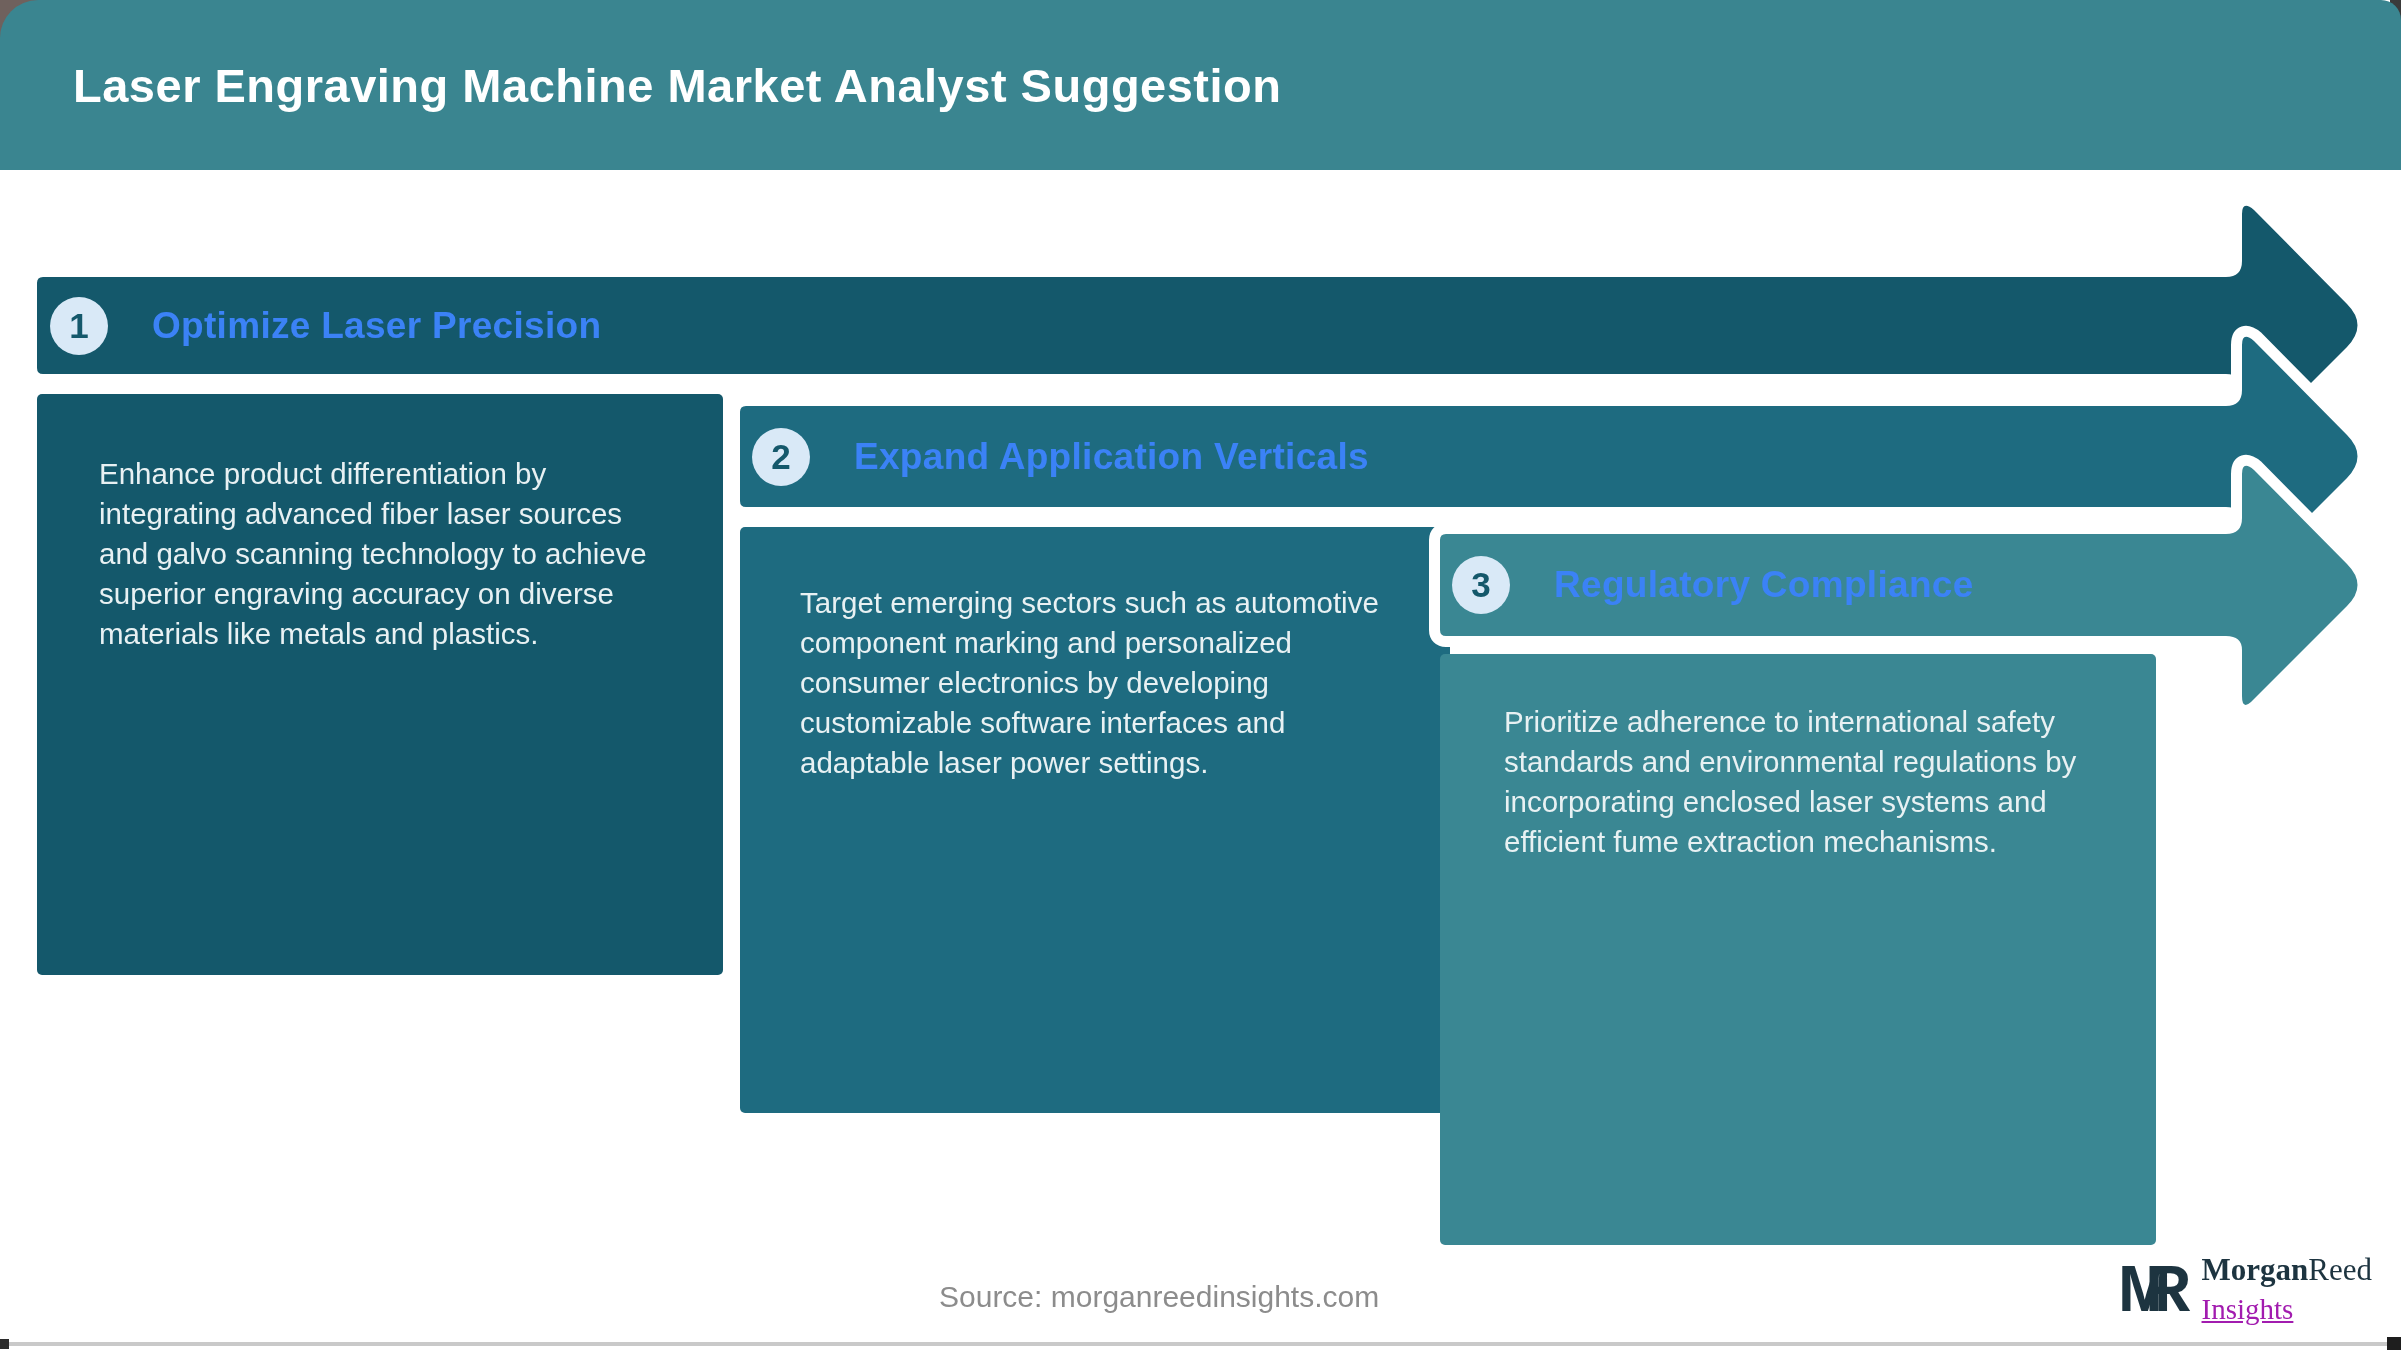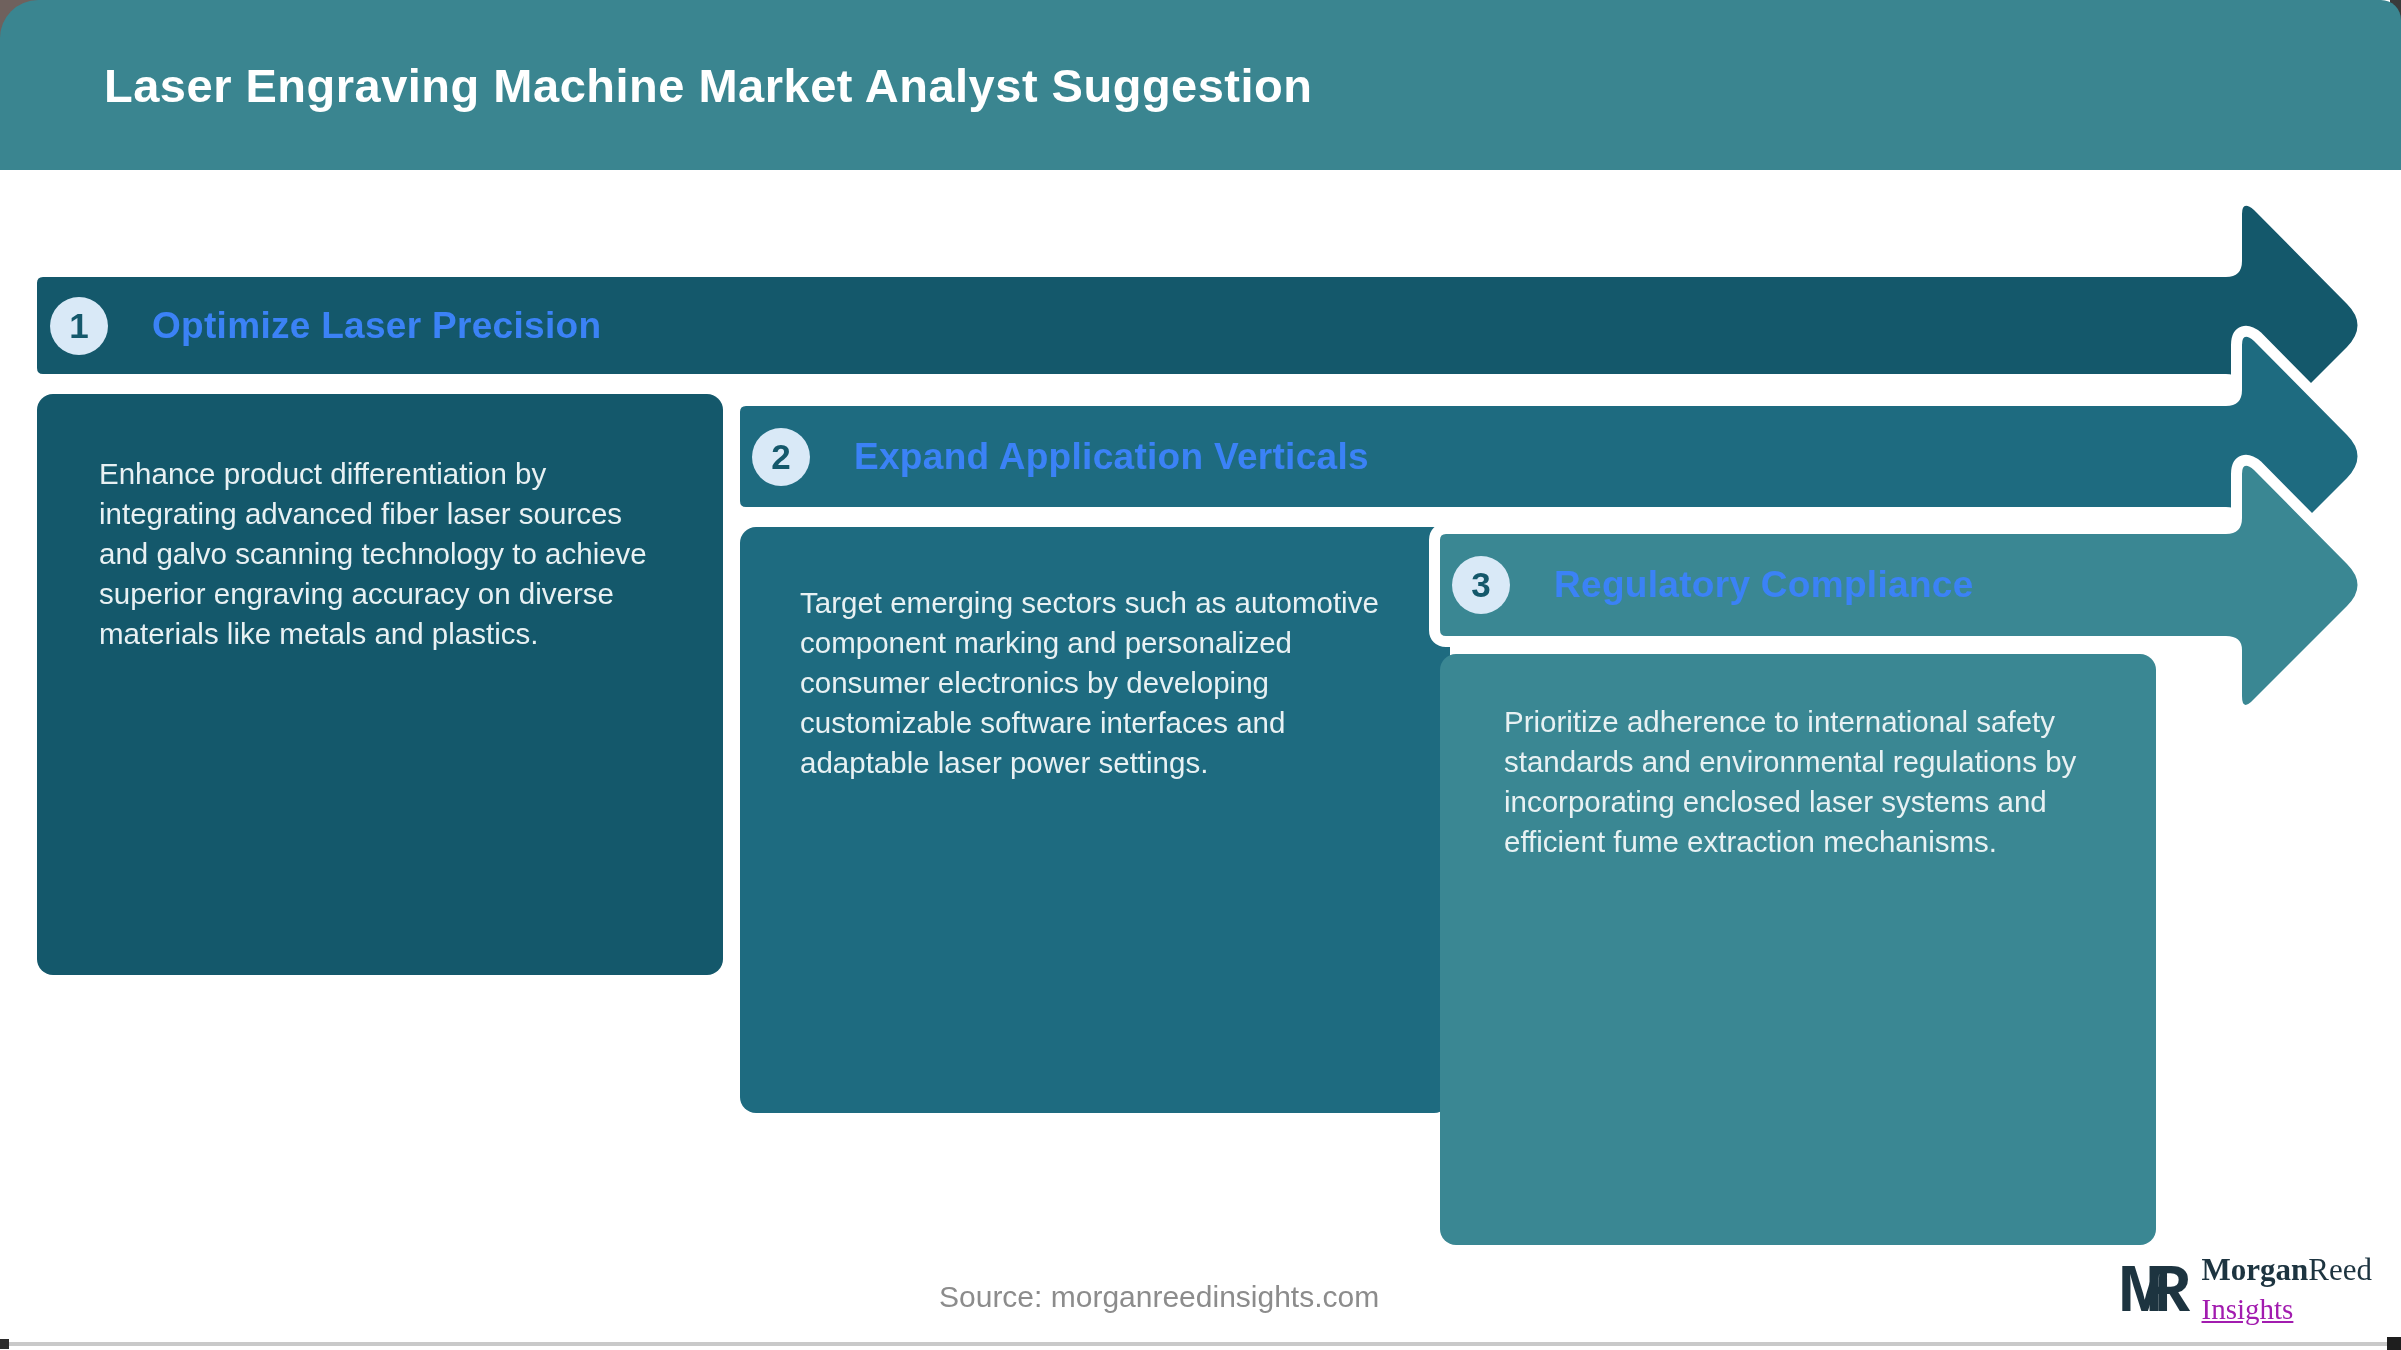--- a/index.html
+++ b/index.html
@@ -9,41 +9,41 @@
   }
   
   .corner-artifact-left{position:absolute;left:0;top:0;width:58px;height:58px;background:#6f615d;z-index:0;}
   .corner-artifact-right{position:absolute;left:2390px;top:0;width:11px;height:44px;background:#3a3a3a;z-index:0;}
   .header{
     position:absolute;left:0;top:0;width:2401px;height:170px;background:#3a8590;
     border-radius:38px 20px 0 0;z-index:1;display:flex;align-items:center;
   }
   .header-title{
     color:#ffffff;font-size:47px;font-weight:700;letter-spacing:.5px;
-    padding-left:104px;white-space:nowrap;
+    padding-left:73px;white-space:nowrap;
   }
   
   .arrows-svg{position:absolute;left:0;top:0;z-index:2;}
   .arrow-path{stroke:#ffffff;stroke-width:22;stroke-linejoin:round;paint-order:stroke;}
   .arrow1{fill:#14586b;}
   .arrow2{fill:#1e6b80;}
   .arrow3{fill:#3a8793;}
   
   .banner-row{position:absolute;display:flex;align-items:center;gap:44px;z-index:3;}
   .row-1{left:50px;top:277px;height:97px;}
   .row-2{left:752px;top:406px;height:101px;}
   .row-3{left:1452px;top:534px;height:102px;}
   .num-circle{
     width:58px;height:58px;border-radius:50%;background:#d9e9f7;
     display:flex;align-items:center;justify-content:center;flex:0 0 auto;
     color:#14586b;font-size:35px;font-weight:700;
   }
   .banner-heading{color:#3b82f6;font-size:37px;font-weight:700;letter-spacing:.3px;white-space:nowrap;}
   
-  .desc-box{position:absolute;border-radius:16px;color:#e8f1f3;z-index:1;
+  .desc-box{position:absolute;border-radius:5px;color:#e8f1f3;z-index:1;
     font-size:29.5px;line-height:1.36;box-sizing:border-box;}
   .box-1{left:37px;top:394px;width:686px;height:581px;background:#14586b;padding:60px 48px 0 62px;}
   .box-2{left:740px;top:527px;width:710px;height:586px;background:#1e6b80;padding:56px 38px 0 60px;}
   .box-3{left:1440px;top:654px;width:716px;height:591px;background:#3a8793;padding:48px 56px 0 64px;}
   
   .source-line{
     position:absolute;left:939px;top:1280px;width:400px;text-align:center;
     color:#8c8c8c;font-size:30px;z-index:1;white-space:nowrap;
   }
   .logo{position:absolute;left:2118px;top:1252px;display:flex;align-items:center;gap:10px;z-index:1;}

